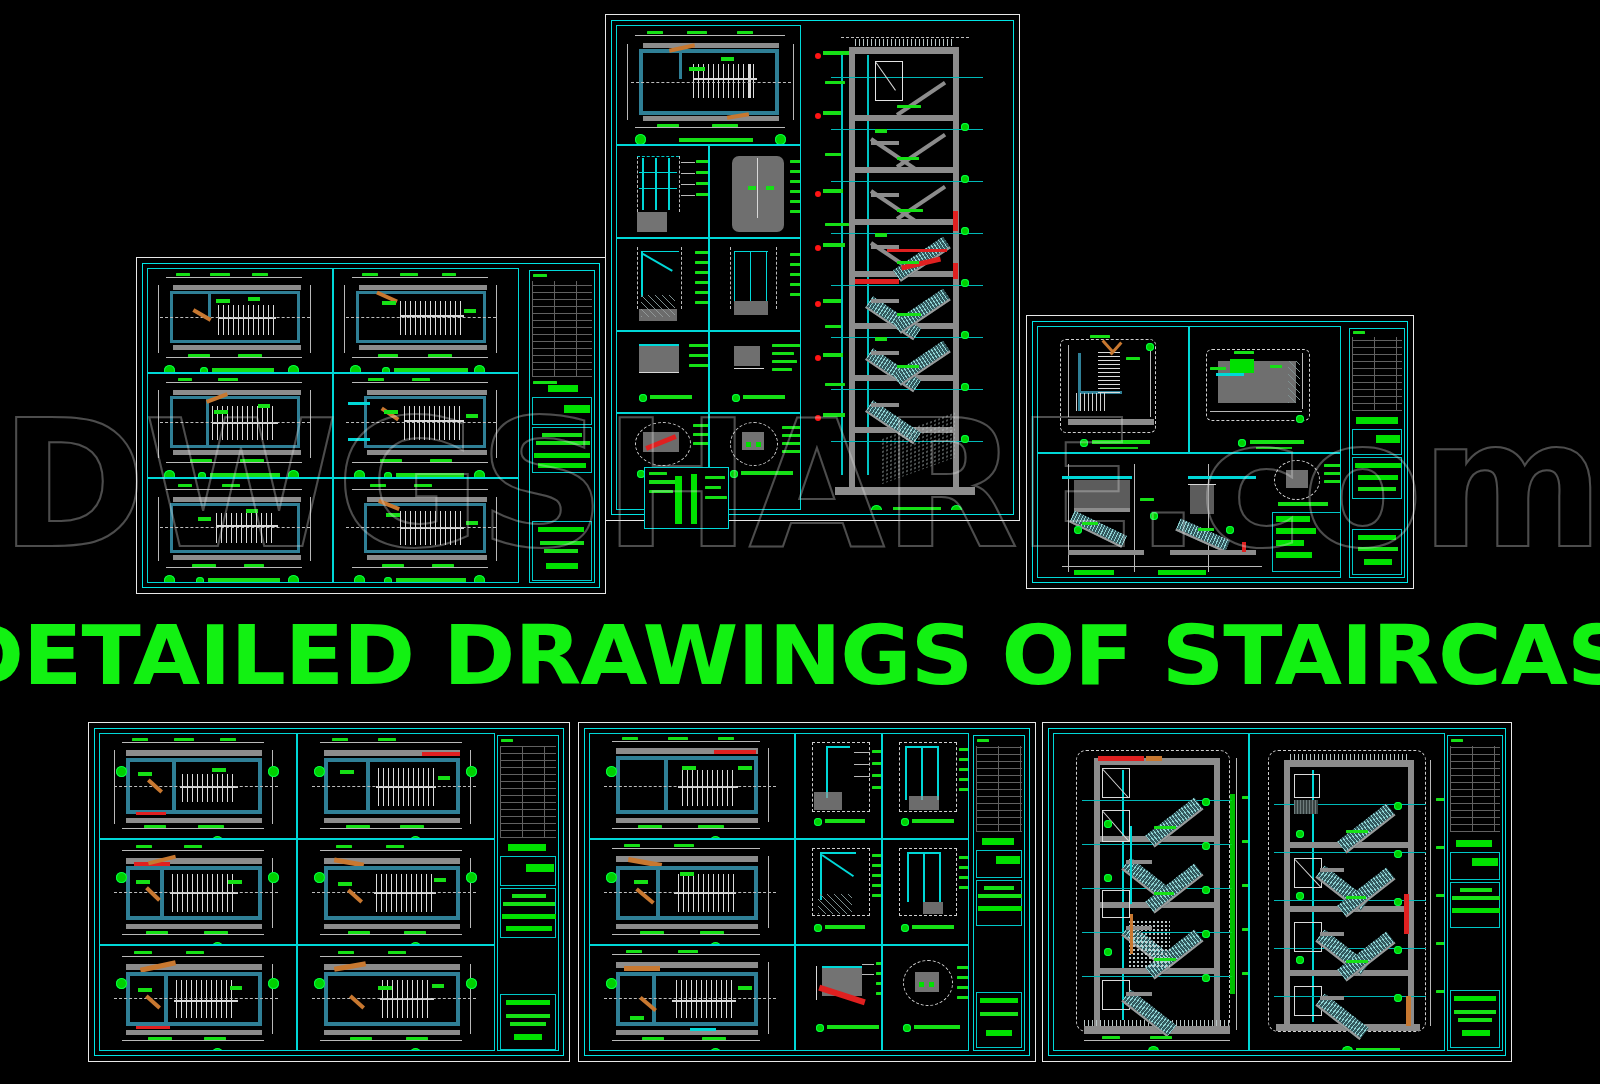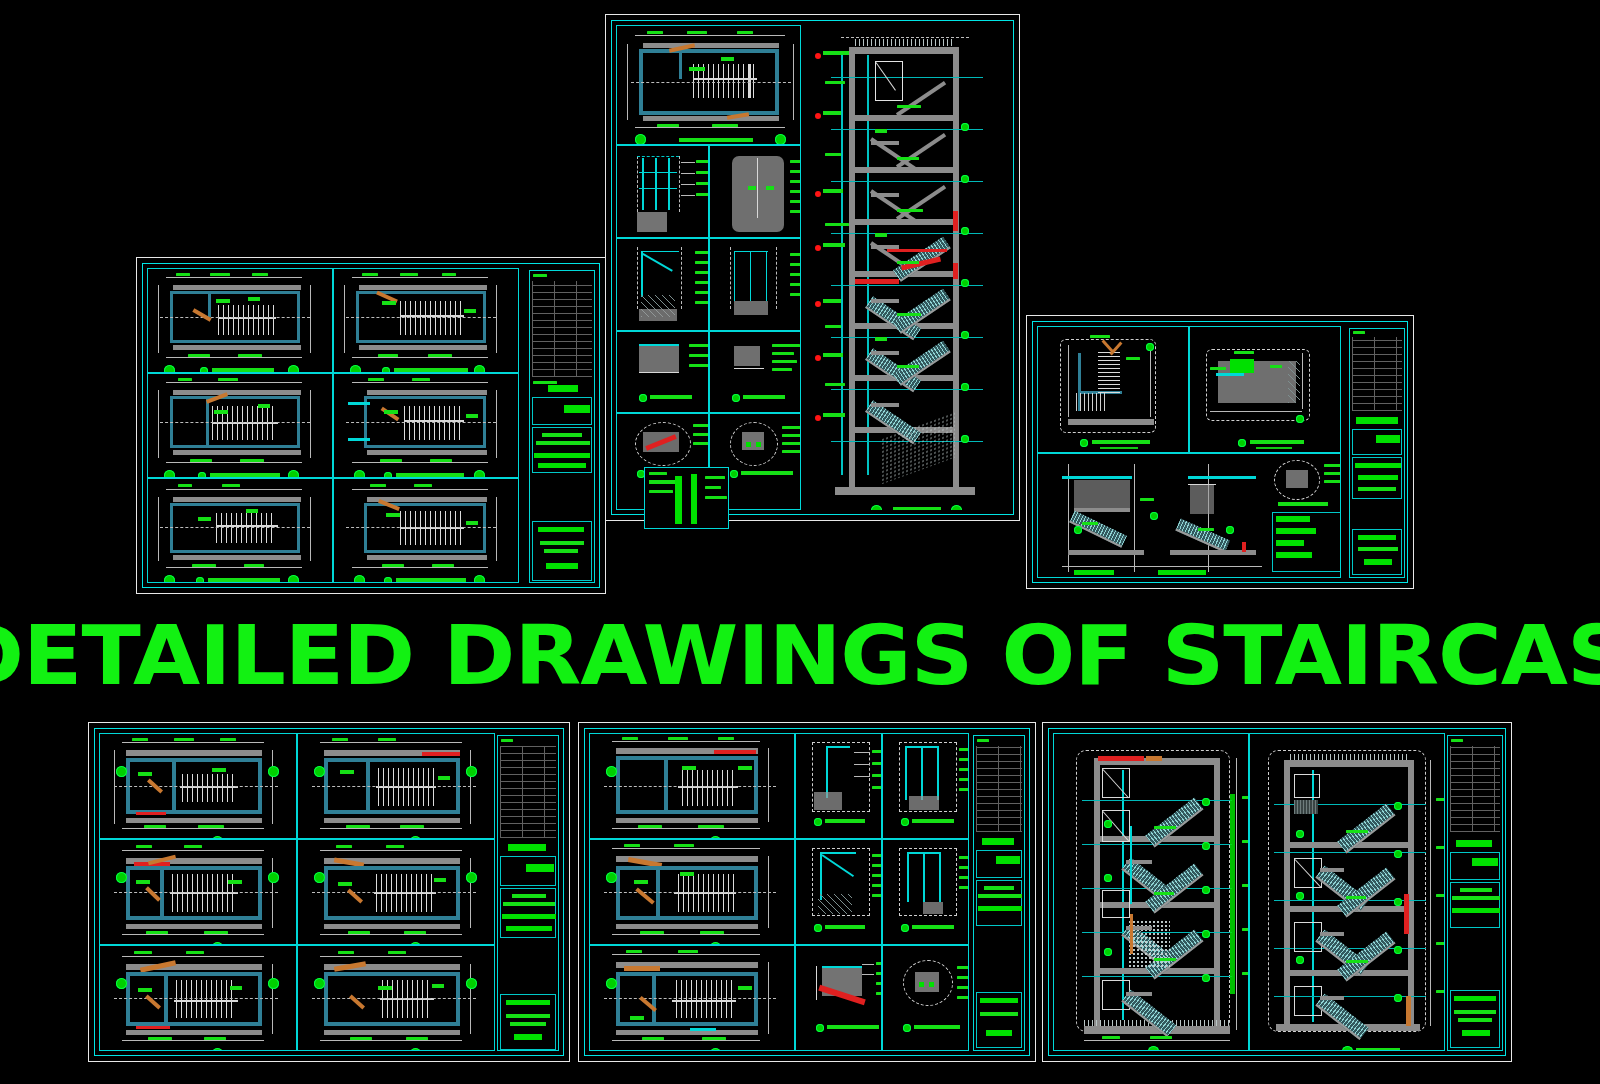--- a/index.html
+++ b/index.html
@@ -1217,16 +1217,17 @@
       <div class="tx2" style="position:absolute;left:4px;top:160px;width:48px;"></div>
       <div class="grn" style="position:absolute;left:4px;top:172px;width:48px;height:5px;"></div>
       <div style="position:absolute;left:2px;top:254px;right:2px;height:56px;border:1px solid #00c8c8;"></div>
       <div class="grn" style="position:absolute;left:6px;top:260px;width:42px;height:5px;"></div>
       <div class="tx2" style="position:absolute;left:6px;top:274px;width:42px;"></div>
       <div class="tx2" style="position:absolute;left:10px;top:282px;width:34px;"></div>
       <div class="grn" style="position:absolute;left:14px;top:294px;width:28px;height:6px;"></div>
     </div>
   </div>
 
+  <div id="watermark">DWGSHARE.com</div>
 
   <div id="bigtitle">DETAILED DRAWINGS OF STAIRCASES</div>
 
 </div>
 
 </body></html>

